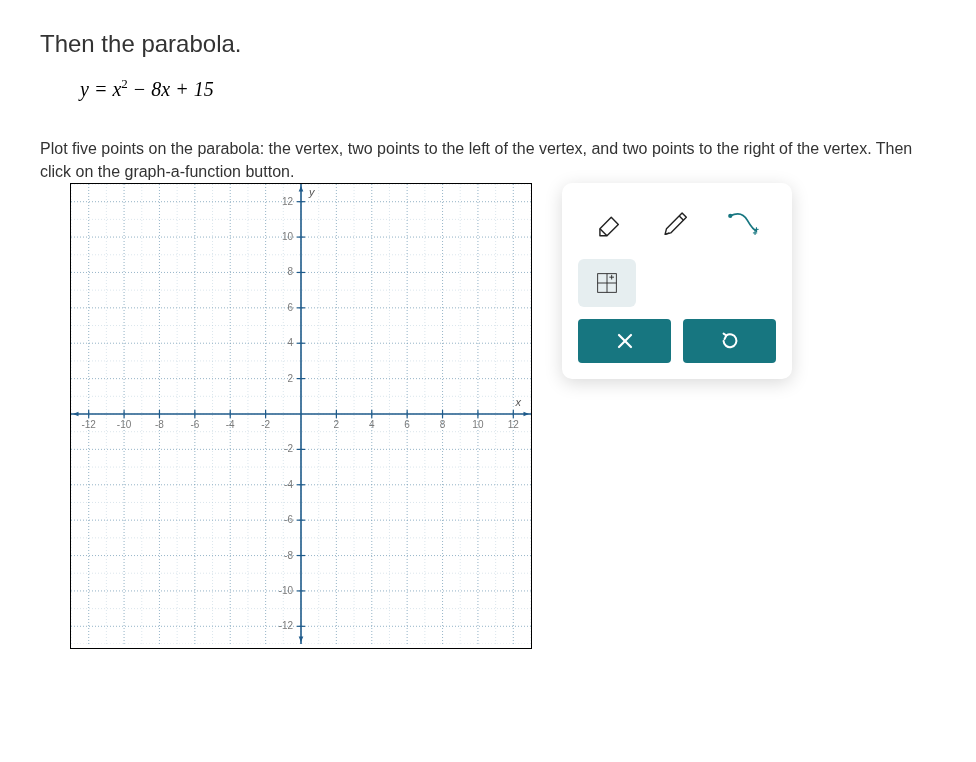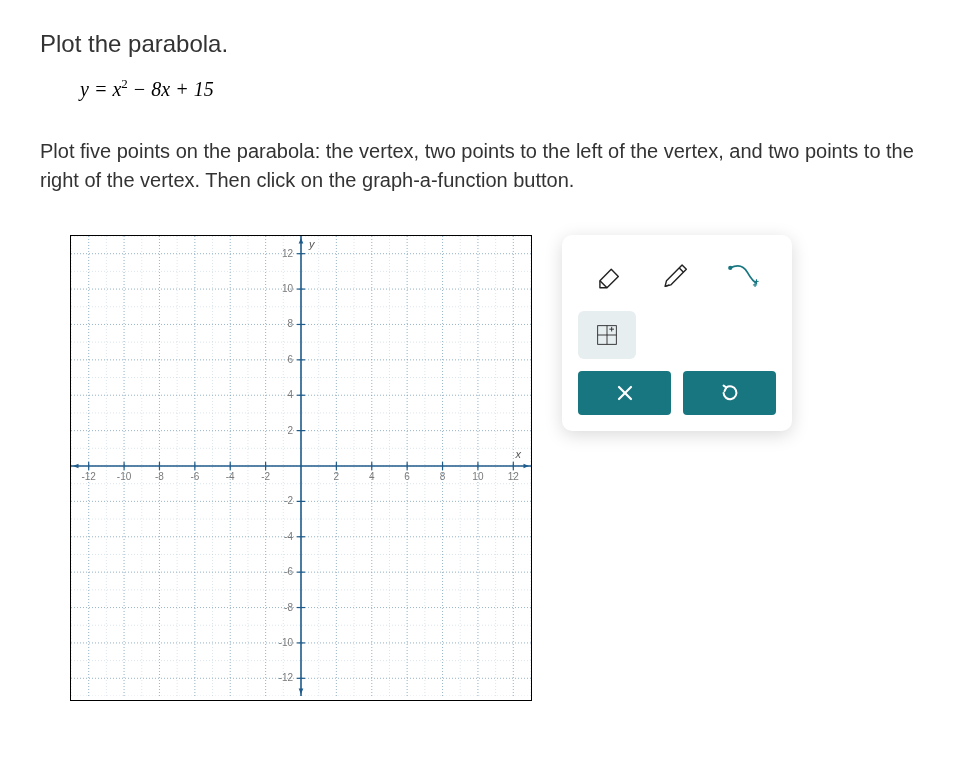--- a/index.html
+++ b/index.html
@@ -19,25 +19,24 @@
     .equation {
       font-family: 'Times New Roman', serif;
       font-style: italic;
       font-size: 20px;
       margin-left: 40px;
       margin-bottom: 36px;
       color: #000;
     }
     .equation sup { font-size: 13px; font-style: normal; }
     .instructions {
-      font-size: 20px;
+      font-size: 16px;
       font-weight: 400;
       color: #333;
       line-height: 1.45;
-      margin-bottom: 40px;
     }
     .workspace {
       display: flex;
       gap: 30px;
       align-items: flex-start;
       padding-left: 30px;
     }
     .graph-box {
       border: 1px solid #000;
       background: #fff;
@@ -87,21 +86,21 @@
       cursor: pointer;
       font-size: 20px;
     }
     .action-clear { background: #177680; }
     .action-undo { background: #177680; }
     svg.icon { width: 34px; height: 34px; }
   </style>
 </head>
 <body>
 
-<div class="question-title">Plot the parabola.</div>
+<div class="question-title">Then the parabola.</div>
 
 <div class="equation">
   <span style="font-style:italic">y</span> = <span style="font-style:italic">x</span><sup>2</sup> − 8<span style="font-style:italic">x</span> + 15
 </div>
 
 <div class="instructions">Plot five points on the parabola: the vertex, two points to the left of the vertex, and two points to the right of the vertex. Then click on the graph-a-function button.</div>
 
 <div class="workspace">
   <div class="graph-box">
     <svg id="graph-svg" width="460" height="460" viewBox="0 0 460 460">

